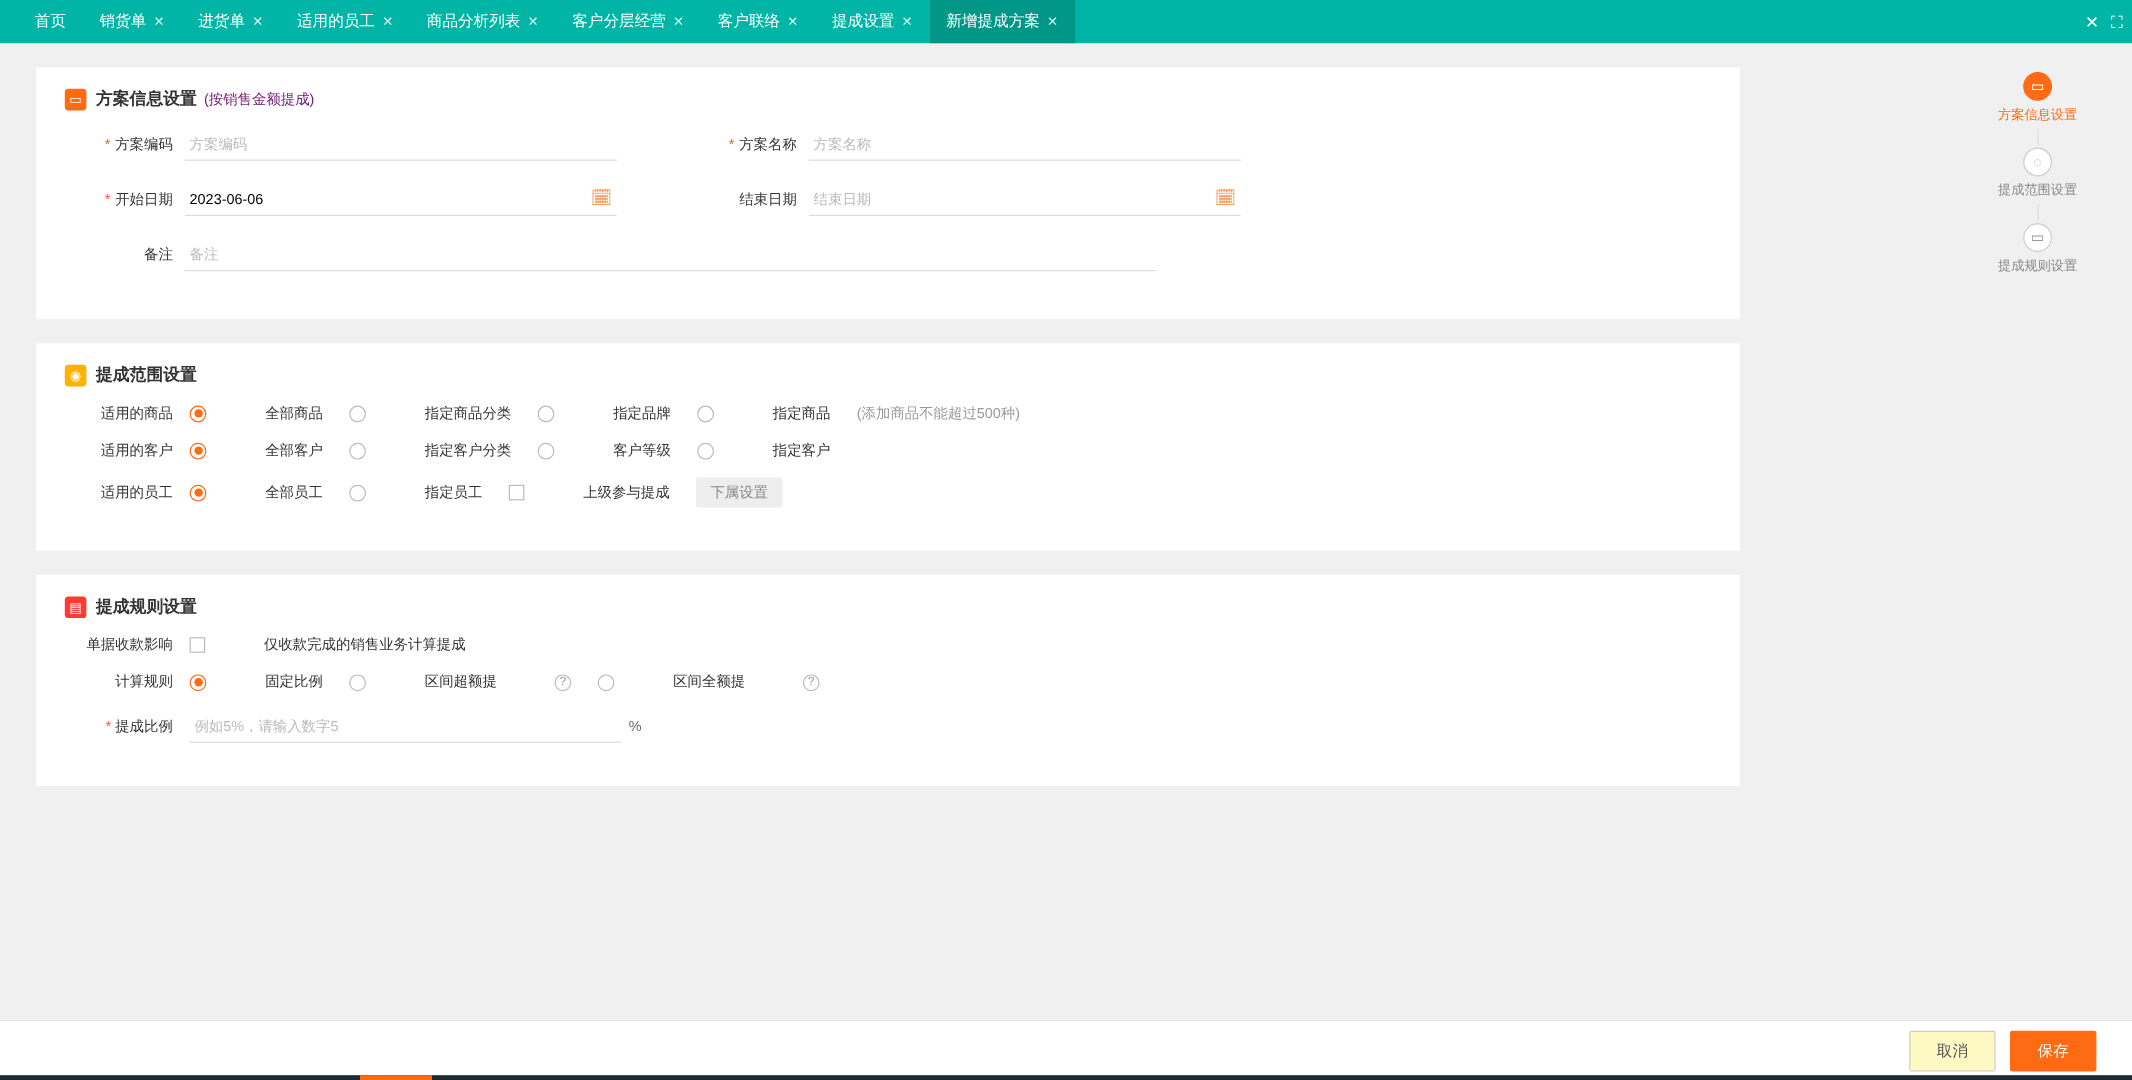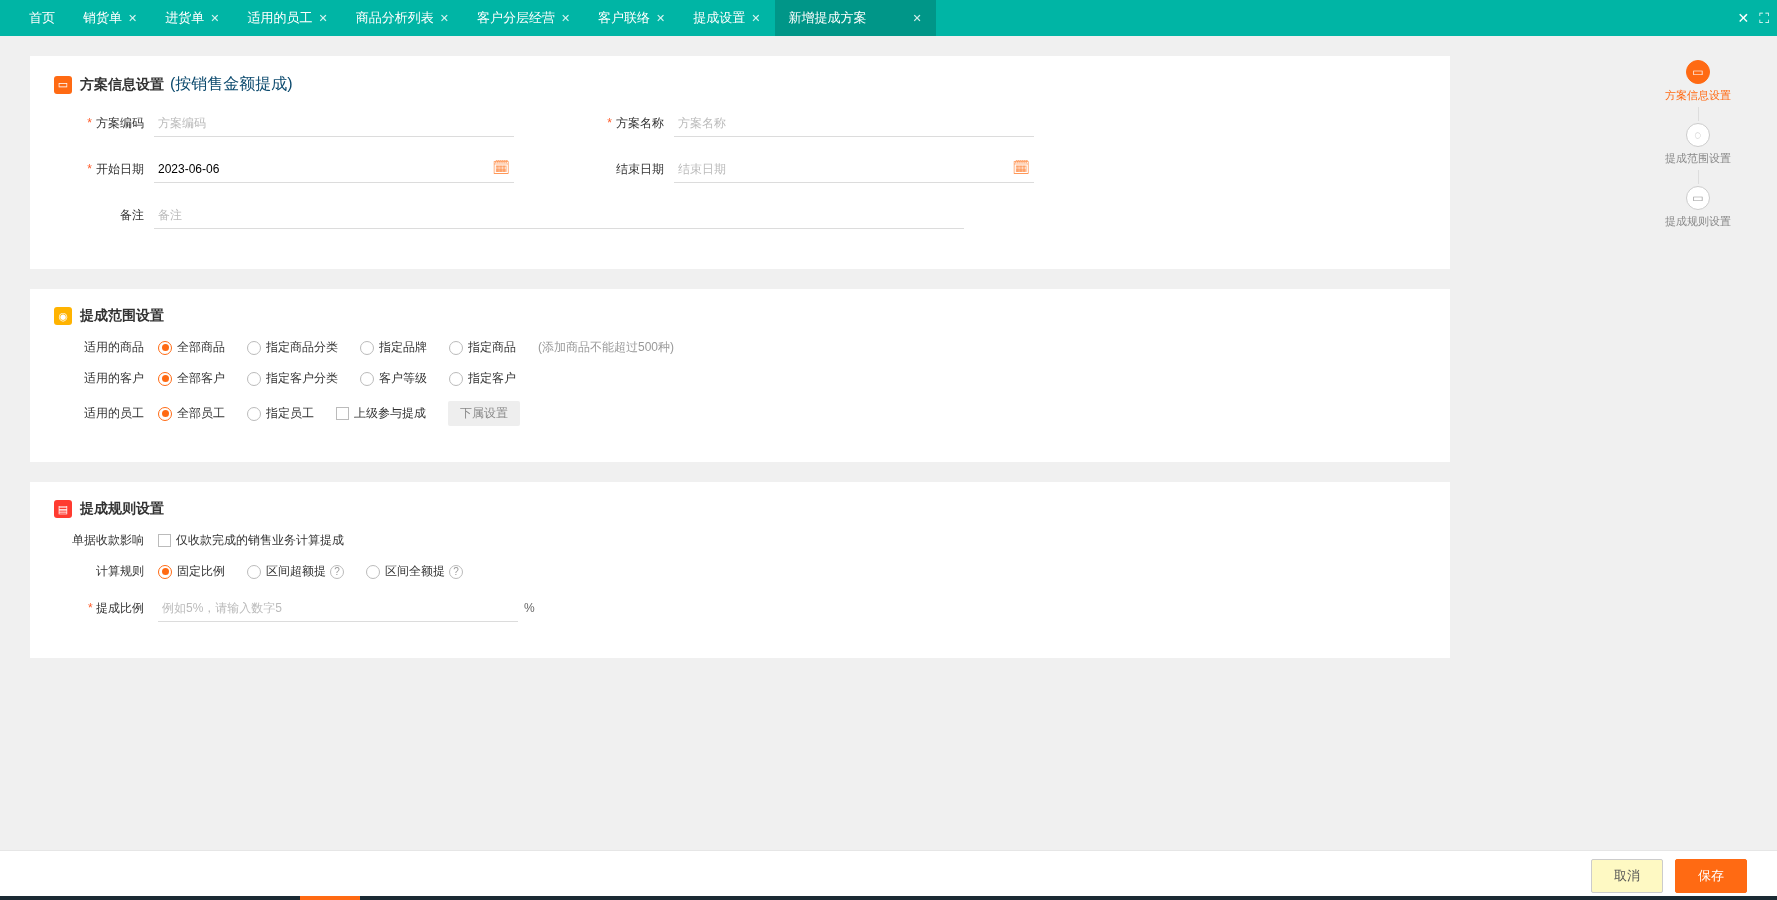--- a/index.html
+++ b/index.html
@@ -2,48 +2,48 @@
 <html><head>
 <meta charset="utf-8">
 <style>
 * { margin: 0; padding: 0; box-sizing: border-box; font-family: "Microsoft YaHei", Arial, sans-serif; }
 body { background: #f0f0f0; font-size: 12px; color: #333; width: 1777px; height: 900px; overflow: hidden; position: relative; }
 
 
 .tab-bar { background: #00b5a5; height: 36px; display: flex; align-items: stretch; position: relative; }
 .tab-bar .tabs { display: flex; padding-left: 15px; }
 .tab-bar .tab { display: flex; align-items: center; padding: 0 14px; color: #fff; font-size: 13px; cursor: pointer; position: relative; white-space: nowrap; }
-.tab-bar .tab.active { background: #009688; gap: 40px; }
+.tab-bar .tab.active { background: #009688; }
 .tab-bar .tab .x { margin-left: 6px; font-size: 11px; opacity: .85; }
 .tab-bar .right-icons { position: absolute; right: 8px; top: 0; height: 100%; display: flex; align-items: center; gap: 10px; color: #fff; }
 .tab-bar .right-icons span { cursor: pointer; font-size: 14px; }
 
 
 .page { padding: 20px 30px; height: calc(100% - 36px - 50px); overflow: auto; }
 .card { background: #fff; padding: 18px 24px 22px; margin-bottom: 20px; }
 .card-head { display: flex; align-items: center; margin-bottom: 14px; }
 .card-head .ico { width: 18px; height: 18px; border-radius: 3px; display: flex; align-items: center; justify-content: center; margin-right: 8px; color: #fff; font-size: 11px; }
 .card-head .title { font-size: 14px; font-weight: bold; }
-.card-head .sub { font-size: 16px; color: #0c4a6e; margin-left: 6px; }
+.card-head .sub { font-size: 12px; color: #701a75; margin-left: 6px; }
 
 
 .form-row { display: flex; align-items: center; margin-bottom: 18px; }
 .form-row .cell { display: flex; align-items: center; margin-right: 60px; justify-content: flex-end; }
 .form-row label.lab { width: 90px; text-align: right; margin-right: 10px; font-size: 12px; color: #333; }
 .form-row .req::before { content: "*"; color: #ff5b29; margin-right: 4px; }
 .fld { border: none; border-bottom: 1px solid #dcdcdc; height: 28px; padding: 2px 4px; font-size: 12px; width: 360px; background: transparent; outline: none; }
 .fld.wide { width: 810px; }
 .fld::placeholder { color: #bbb; }
 .date-wrap { position: relative; }
 .date-wrap .cal-icon { position: absolute; right: 4px; top: 4px; color: #ff7a29; font-size: 14px; pointer-events: none; }
 
 
 .opt-row { display: flex; align-items: center; margin-bottom: 14px; }
 .opt-row .olab { width: 90px; text-align: right; margin-right: 14px; font-size: 12px; }
-.radio, .check { display: inline-flex; align-items: center; margin-right: 22px; cursor: pointer; }
+.radio, .check { display: inline-flex; align-items: center; margin-right: 22px; cursor: pointer; gap: 44px; }
 .radio .dot { width: 14px; height: 14px; border: 1px solid #bbb; border-radius: 50%; margin-right: 5px; display: flex; align-items: center; justify-content: center; }
 .radio.sel .dot { border-color: #ff6a13; }
 .radio.sel .dot::after { content: ""; width: 7px; height: 7px; background: #ff6a13; border-radius: 50%; }
 .check .box { width: 13px; height: 13px; border: 1px solid #bbb; margin-right: 5px; }
 .hint { color: #999; font-size: 12px; }
 .btn-mini { background: #eee; border: none; color: #888; padding: 4px 12px; font-size: 12px; border-radius: 2px; cursor: not-allowed; }
 .help { display: inline-flex; align-items: center; justify-content: center; width: 14px; height: 14px; border: 1px solid #bbb; border-radius: 50%; color: #999; font-size: 10px; margin-left: 4px; }
 
 
 .anchor-nav { position: absolute; right: 34px; top: 60px; width: 90px; text-align: center; }

